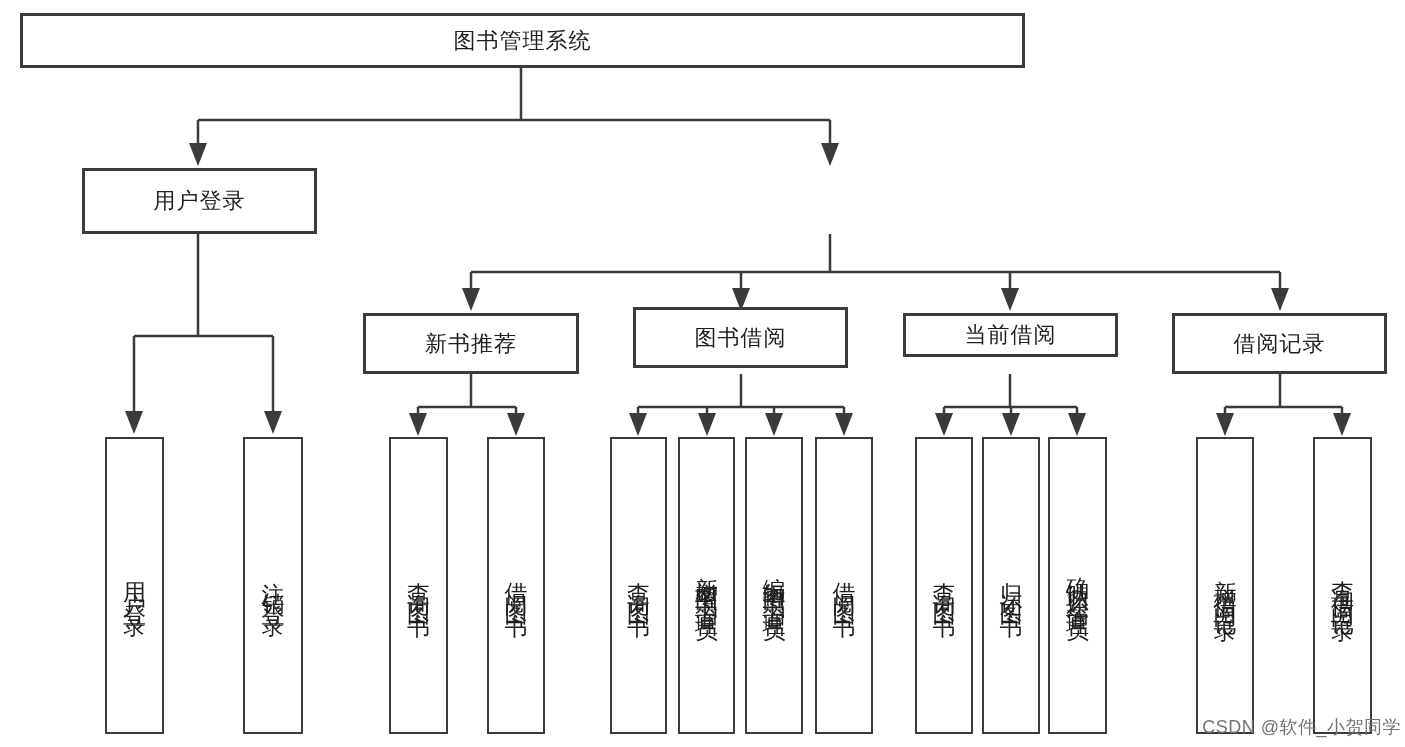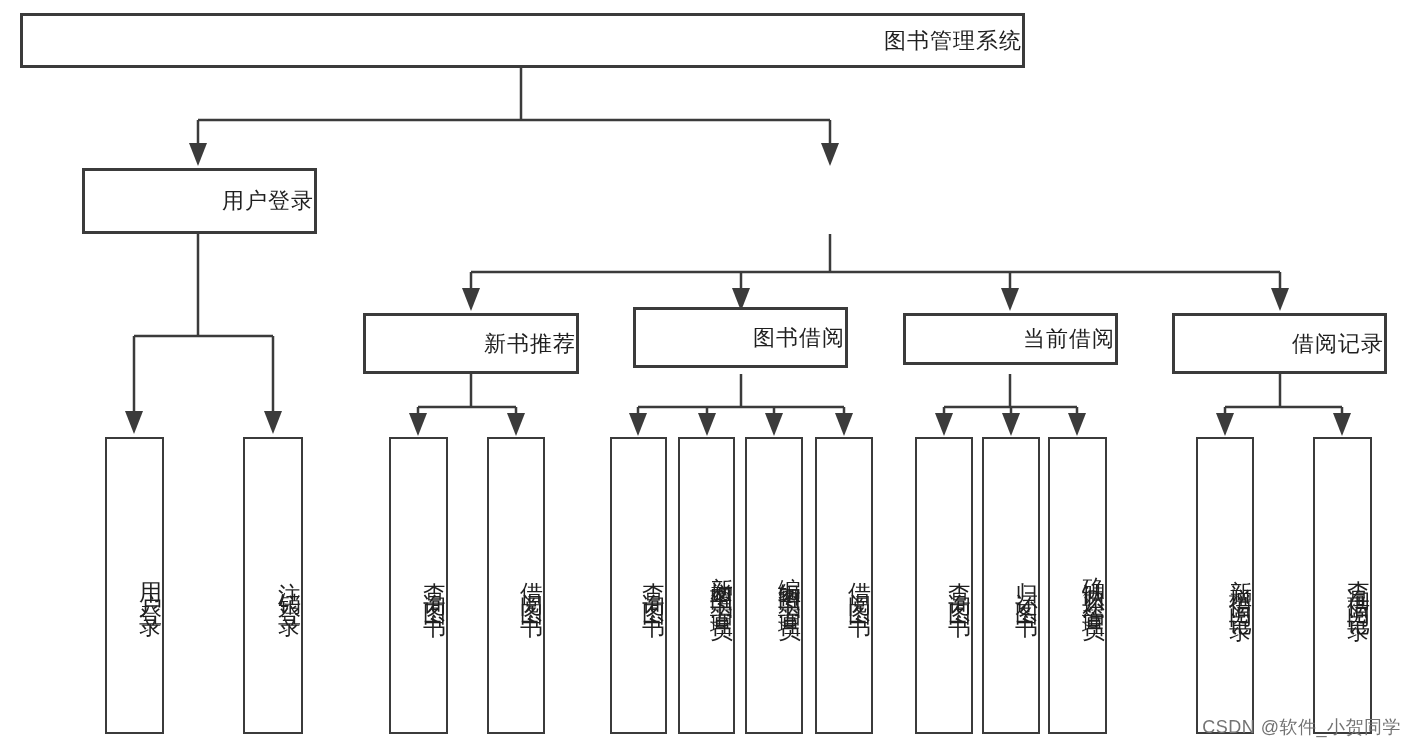--- a/index.html
+++ b/index.html
@@ -17,21 +17,21 @@
     width: 1405px; height: 747px;
     z-index: 1;
   }
   .node {
     position: absolute;
     box-sizing: border-box;
     background: #ffffff;
     border: 3px solid #3b3b3b;
     display: flex;
     align-items: center;
-    justify-content: flex-end;
+    justify-content: center;
     z-index: 2;
   }
   .node .lbl {
     color: #1f1f1f;
     font-size: 22px;
     letter-spacing: 1px;
     white-space: nowrap;
   }
   .vnode {
     border-width: 2.5px;
@@ -135,21 +135,21 @@
   <div class="node" style="left:82px; top:168px; width:235px; height:66px">
     <span class="lbl">用户登录</span>
   </div>
 
   <div class="node" style="left:363px; top:313px; width:216px; height:61px">
     <span class="lbl">新书推荐</span>
   </div>
   <div class="node" style="left:633px; top:307px; width:215px; height:61px">
     <span class="lbl">图书借阅</span>
   </div>
-  <div class="node" style="left:903px; top:313px; width:215px; height:52px">
+  <div class="node" style="left:903px; top:313px; width:215px; height:44px">
     <span class="lbl">当前借阅</span>
   </div>
   <div class="node" style="left:1172px; top:313px; width:215px; height:61px">
     <span class="lbl">借阅记录</span>
   </div>
 
   <div class="node vnode" style="left:105px; top:437px; width:59px; height:297px">
     <span class="lbl">用户登录</span>
   </div>
   <div class="node vnode" style="left:243px; top:437px; width:60px; height:297px">

